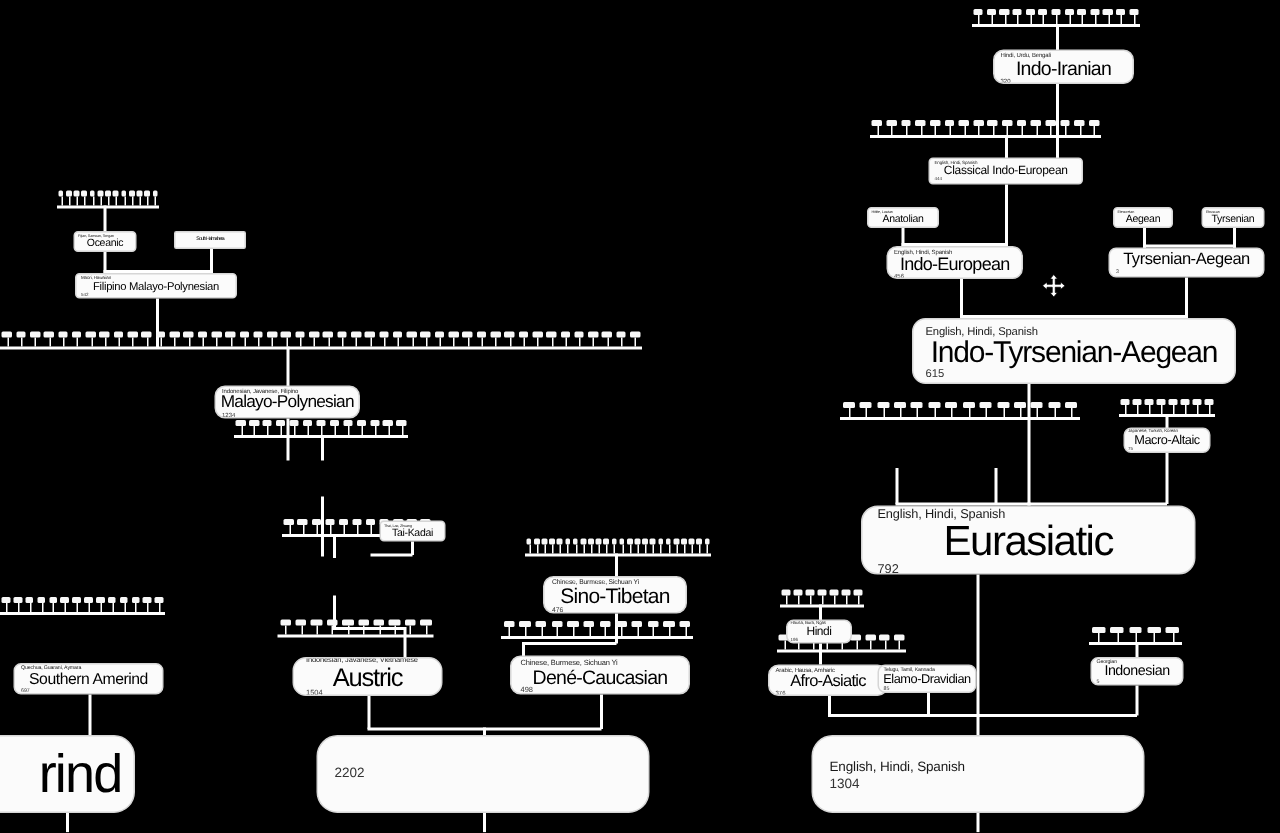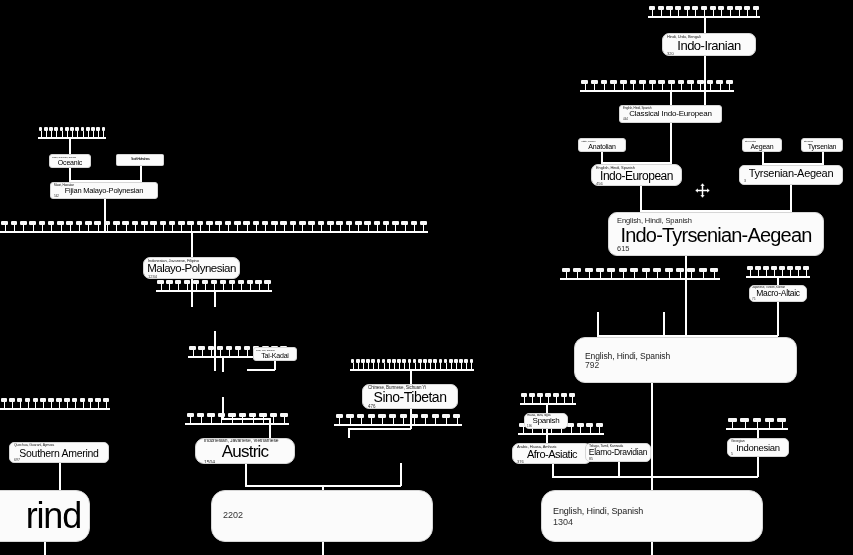--- a/index.html
+++ b/index.html
@@ -678,35 +678,41 @@
   <div id="node-dene-daic" class="node tier-root" style="left:211px;top:490px;width:222px;height:52px;">
     <div class="count">2202</div>
   </div>
 
   <div id="node-amerind" class="node tier-root" style="left:-94px;top:490px;width:184px;height:52px;justify-content:center;">
     <div class="name" style="text-align:right;padding-right:8px;">rind</div>
   </div>
 
   <div id="node-eurasiatic" class="node tier-1" style="left:574px;top:337px;width:223px;height:46px;">
     <div class="examples">English, Hindi, Spanish</div>
+    <div class="name">Eurasiatic</div>
     <div class="count">792</div>
   </div>
 
   <div id="node-indo-tyrsenian-aegean" class="node tier-2" style="left:608px;top:212px;width:216px;height:44px;">
     <div class="examples">English, Hindi, Spanish</div>
     <div class="name">Indo-Tyrsenian-Aegean</div>
     <div class="count">615</div>
   </div>
 
   <div id="node-austric" class="node tier-2" style="left:195px;top:438px;width:100px;height:26px;">
     <div class="examples" style="font-size:5px;line-height:6px;">Indonesian, Javanese, Vietnamese</div>
     <div class="name" style="font-size:17px;">Austric</div>
     <div class="count" style="font-size:5px;line-height:5px;">1504</div>
   </div>
 
+  <div id="node-dene-caucasian" class="node tier-3" style="left:340px;top:437px;width:120px;height:26px;">
+    <div class="examples" style="font-size:5px;line-height:6px;">Chinese, Burmese, Sichuan Yi</div>
+    <div class="name" style="font-size:13px;">Dené-Caucasian</div>
+    <div class="count" style="font-size:5px;line-height:5px;">498</div>
+  </div>
 
   <div id="node-afro-asiatic" class="node tier-3" style="left:512px;top:443px;width:80px;height:21px;">
     <div class="examples" style="font-size:4px;line-height:5px;padding-left:4px;">Arabic, Hausa, Amharic</div>
     <div class="name" style="font-size:11px;">Afro-Asiatic</div>
     <div class="count" style="font-size:4px;line-height:4px;padding-left:4px;">376</div>
   </div>
 
   <div id="node-elamo-dravidian" class="node tier-4" style="left:585px;top:443px;width:66px;height:19px;">
     <div class="examples" style="font-size:3.5px;line-height:4px;padding-left:3px;">Telugu, Tamil, Kannada</div>
     <div class="name" style="font-size:8.5px;">Elamo-Dravidian</div>
@@ -714,21 +720,21 @@
   </div>
 
   <div id="node-kartvelian" class="node tier-4" style="left:727px;top:438px;width:62px;height:19px;">
     <div class="examples" style="font-size:3.5px;line-height:4px;padding-left:3px;">Georgian</div>
     <div class="name" style="font-size:9.5px;">Indonesian</div>
     <div class="count" style="font-size:3.5px;line-height:4px;padding-left:3px;">5</div>
   </div>
 
   <div id="node-chadic" class="node tier-4" style="left:524px;top:413px;width:44px;height:16px;">
     <div class="examples" style="font-size:3px;line-height:3.5px;padding-left:2px;">Hausa, Bura, Ngas</div>
-    <div class="name" style="font-size:8px;">Spanish</div>
+    <div class="name" style="font-size:8px;">Hindi</div>
     <div class="count" style="font-size:3px;line-height:3.5px;padding-left:2px;">196</div>
   </div>
 
   <div id="node-macro-altaic" class="node tier-4" style="left:749px;top:285px;width:58px;height:17px;">
     <div class="examples" style="font-size:3px;line-height:3.5px;padding-left:2px;">Japanese, Turkish, Korean</div>
     <div class="name" style="font-size:8.5px;">Macro-Altaic</div>
     <div class="count" style="font-size:3px;line-height:3.5px;padding-left:2px;">75</div>
   </div>
 
   <div id="node-sino-tibetan" class="node tier-3" style="left:362px;top:384px;width:96px;height:25px;">
@@ -745,21 +751,21 @@
 
 
   <div id="node-malayo-polynesian" class="node tier-3" style="left:143px;top:257px;width:97px;height:22px;">
     <div class="examples" style="font-size:4px;line-height:5px;padding-left:4px;">Indonesian, Javanese, Filipino</div>
     <div class="name" style="font-size:11.5px;">Malayo-Polynesian</div>
     <div class="count" style="font-size:4px;line-height:4px;padding-left:4px;">1234</div>
   </div>
 
   <div id="node-eastern-malayo-polynesian" class="node tier-5" style="left:50px;top:182px;width:108px;height:17px;">
     <div class="examples" style="font-size:3px;line-height:4px;padding-left:3px;">Maori, Hawaiian</div>
-    <div class="name" style="font-size:7.5px;">Fijian Malayo-Polynesian</div>
+    <div class="name" style="font-size:7.5px;">Filipino Malayo-Polynesian</div>
     <div class="count" style="display:block;font-size:3px;line-height:3.5px;padding-left:3px;">542</div>
   </div>
 
   <div id="node-oceanic" class="node tier-5" style="left:49px;top:154px;width:42px;height:14px;">
     <div class="examples" style="font-size:2.5px;line-height:3px;">Fijian, Samoan, Tongan</div>
     <div class="name" style="font-size:7px;">Oceanic</div>
   </div>
 
   <div id="node-south-halmahera" class="node tier-7" style="left:116px;top:154px;width:48px;height:12px;">
     <div class="name" style="font-size:3.5px;">South Halmahera</div>

